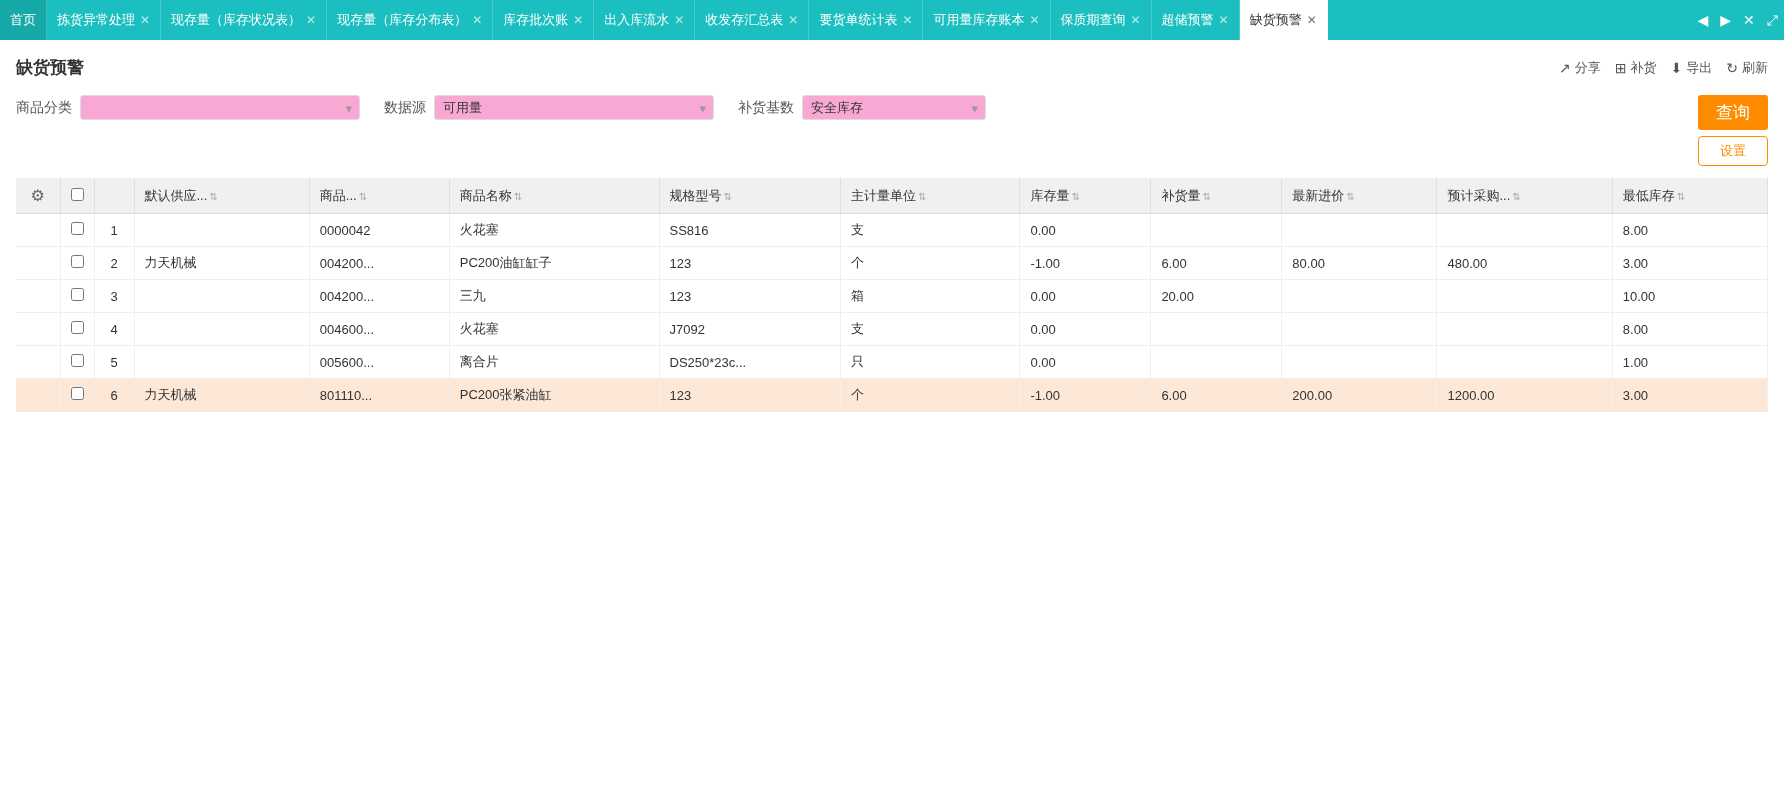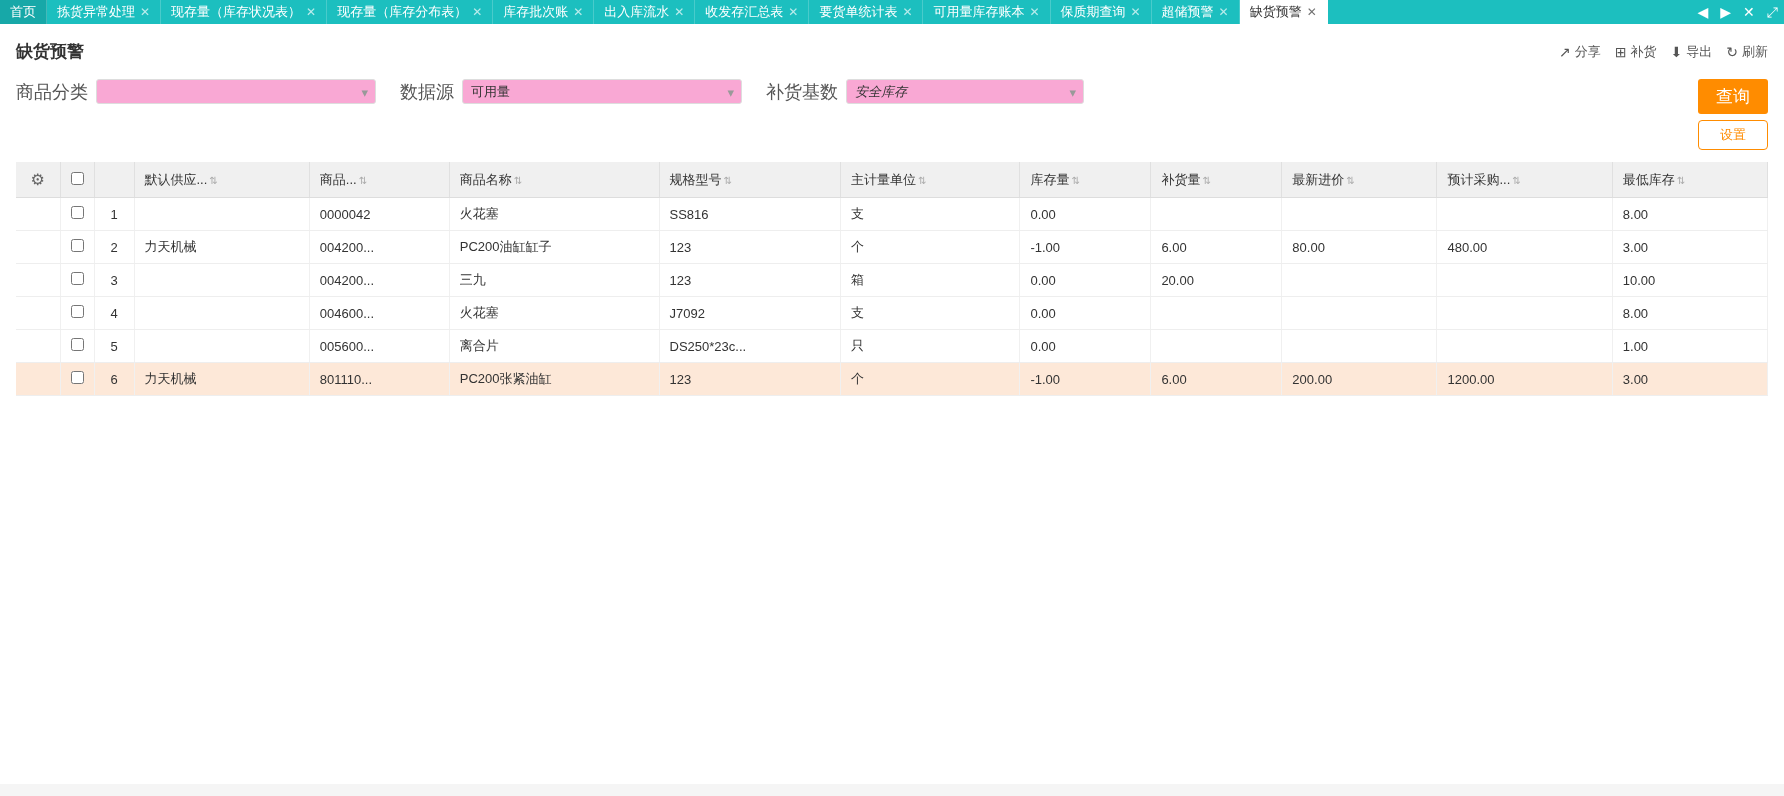--- a/index.html
+++ b/index.html
@@ -3,21 +3,21 @@
   <meta charset="utf-8">
   <style>
     * { box-sizing: border-box; margin: 0; padding: 0; font-family: 'Microsoft YaHei', Arial, sans-serif; font-size: 13px; }
     body { background: #f5f5f5; overflow-x: hidden; }
 
     
     .nav-bar {
       display: flex;
       align-items: center;
       background: #1cbfbf;
-      height: 24px;
+      height: 40px;
       overflow: hidden;
     }
     .nav-tab {
       display: flex;
       align-items: center;
       padding: 0 10px;
       height: 100%;
       color: #fff;
       white-space: nowrap;
       cursor: pointer;
@@ -87,21 +87,21 @@
       border: none;
     }
     .filter-group {
       display: flex;
       align-items: center;
       gap: 8px;
     }
     .filter-label {
       color: #555;
       white-space: nowrap;
-      font-size: 18px;
+      font-size: 14px;
     }
     .filter-select {
       border: 1px solid #ddd;
       border-radius: 3px;
       padding: 4px 28px 4px 8px;
       background: #f9a8d4;
       color: #333;
       cursor: pointer;
       appearance: none;
       position: relative;
@@ -310,21 +310,21 @@
         <div class="select-wrapper">
           <select class="filter-select" style="width:280px;">
             <option value="可用量" selected="">可用量</option>
           </select>
         </div>
       </div>
 
       <div class="filter-group">
         <span class="filter-label">补货基数</span>
         <div class="select-wrapper">
-          <select class="filter-select" style="width:238px;font-style:italic;">
+          <select class="filter-select" style="width:184px;">
             <option value="安全库存" selected="">安全库存</option>
           </select>
         </div>
       </div>
     </div>
 
     <div class="filter-actions">
       <button class="btn-query">查询</button>
       <button class="btn-setting">设置</button>
     </div>

